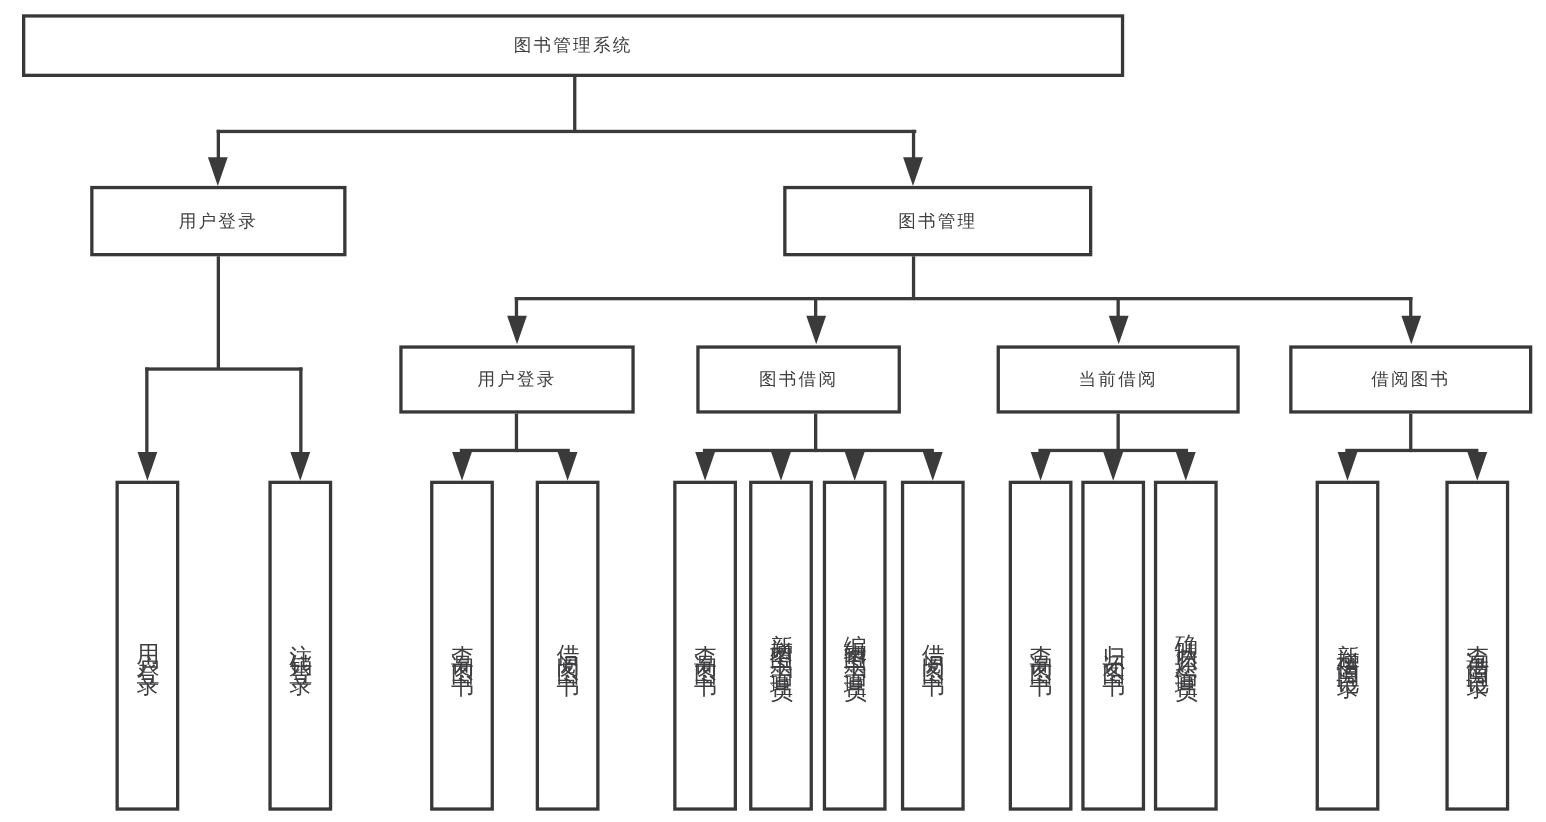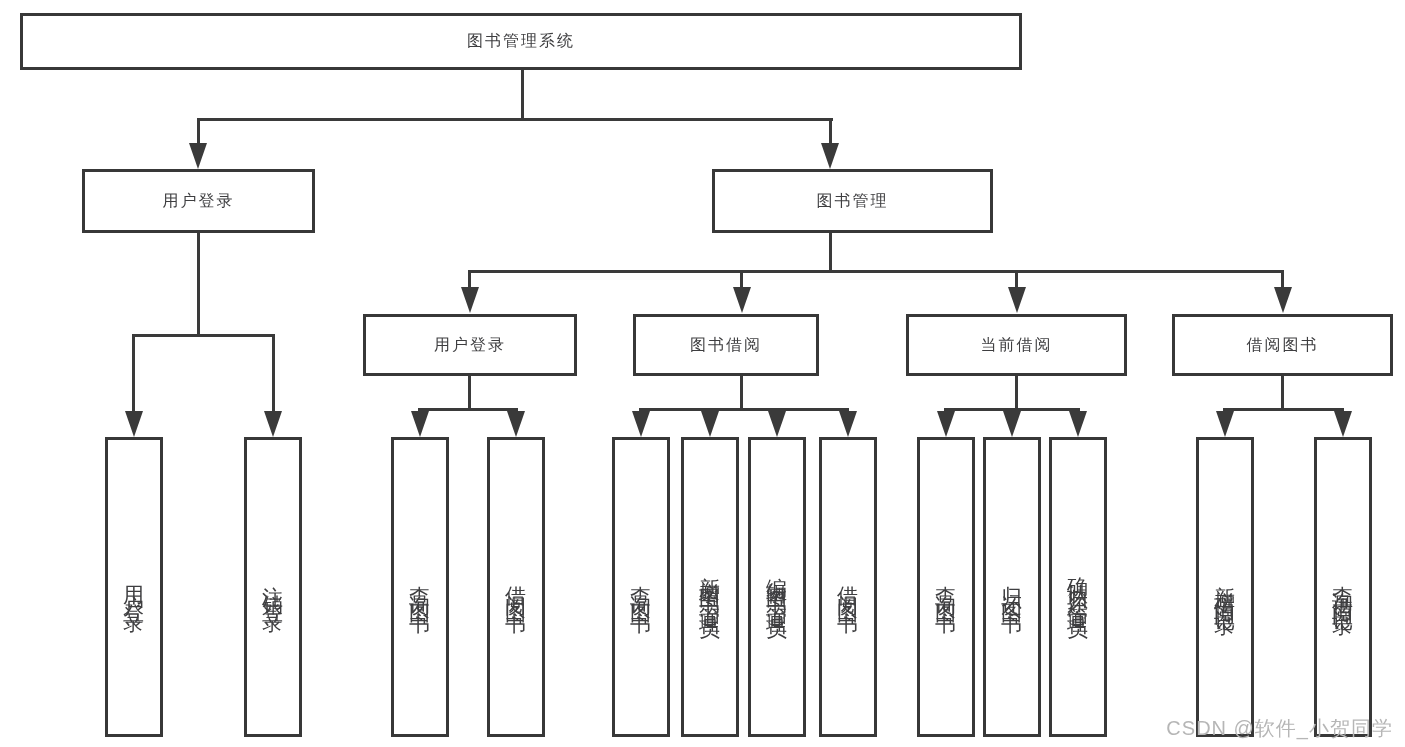--- a/index.html
+++ b/index.html
@@ -170,15 +170,14 @@
     <span class="lbl">确认归还（管理员）</span>
   </div>
 
   <div class="node v-node tight" style="left:1196px; top:437px; width:58px; height:300px;">
     <span class="lbl">新增借阅记录</span>
   </div>
   <div class="node v-node tight" style="left:1314px; top:437px; width:58px; height:300px;">
     <span class="lbl">查询借阅记录</span>
   </div>
 
-  <div class="watermark">CSDN @软件_小贺同学</div>
 
 </div>
 
 </body></html>

